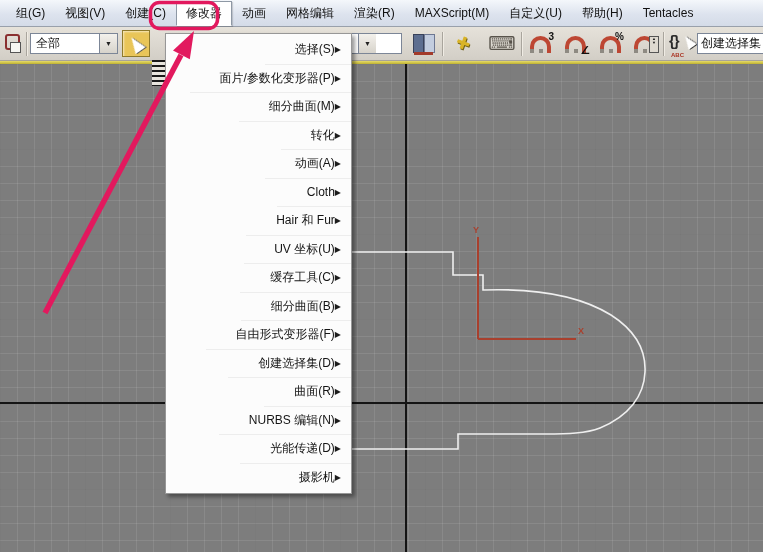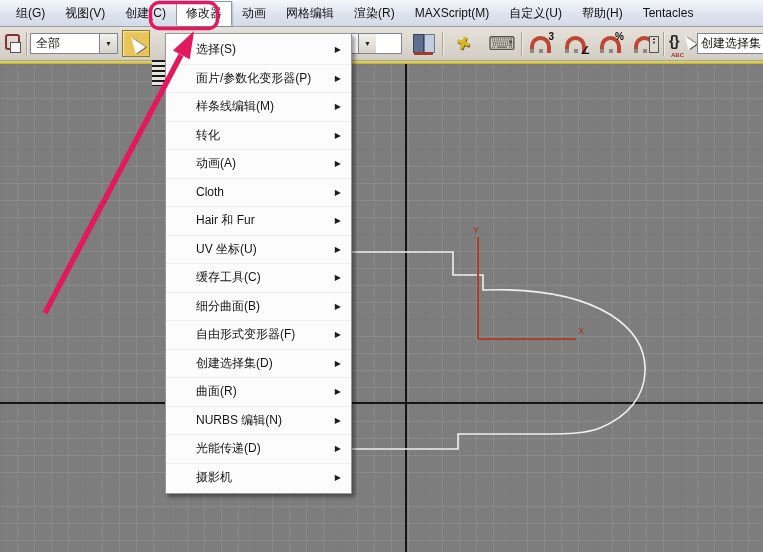--- a/index.html
+++ b/index.html
@@ -80,21 +80,21 @@
       linear-gradient(to right, rgba(255,255,255,0.09) 1px, transparent 1px),
       linear-gradient(to bottom, rgba(255,255,255,0.09) 1px, transparent 1px);
     background-size:85px 85px,85px 85px,17px 17px,17px 17px;
   }
   .scene{position:absolute;left:0;top:0;width:763px;height:552px;pointer-events:none;z-index:2;}
   
   .dropmenu{
     position:absolute;left:165px;top:33px;width:187px;height:461px;z-index:10;
     background:#fcfcfc;border:1px solid #979797;box-sizing:border-box;
     box-shadow:3px 3px 4px rgba(0,0,0,.4);
-    display:flex;flex-direction:column;padding:2px 0;
+    display:flex;flex-direction:column;padding:2px 0;align-items:flex-end;
   }
   .menuitem{
     flex:1;display:flex;align-items:center;
     padding:0 10px 0 30px;font-size:12px;color:#151515;
     border-bottom:1px solid #ededed;cursor:default;
   }
   .menuitem:last-child{border-bottom:none;}
   .menuitem .sub{margin-left:auto;font-size:8px;color:#1d1d1d;}
   
   .annotation{position:absolute;left:0;top:0;width:763px;height:552px;z-index:30;pointer-events:none;}
@@ -222,21 +222,21 @@
         <span>选择(S)</span>
         <span class="sub">▶</span>
       </div>
 
       <div class="menuitem">
         <span>面片/参数化变形器(P)</span>
         <span class="sub">▶</span>
       </div>
 
       <div class="menuitem">
-        <span>样条线编辑(M)</span>
+        <span>细分曲面(M)</span>
         <span class="sub">▶</span>
       </div>
 
       <div class="menuitem">
         <span>转化</span>
         <span class="sub">▶</span>
       </div>
 
       <div class="menuitem">
         <span>动画(A)</span>

